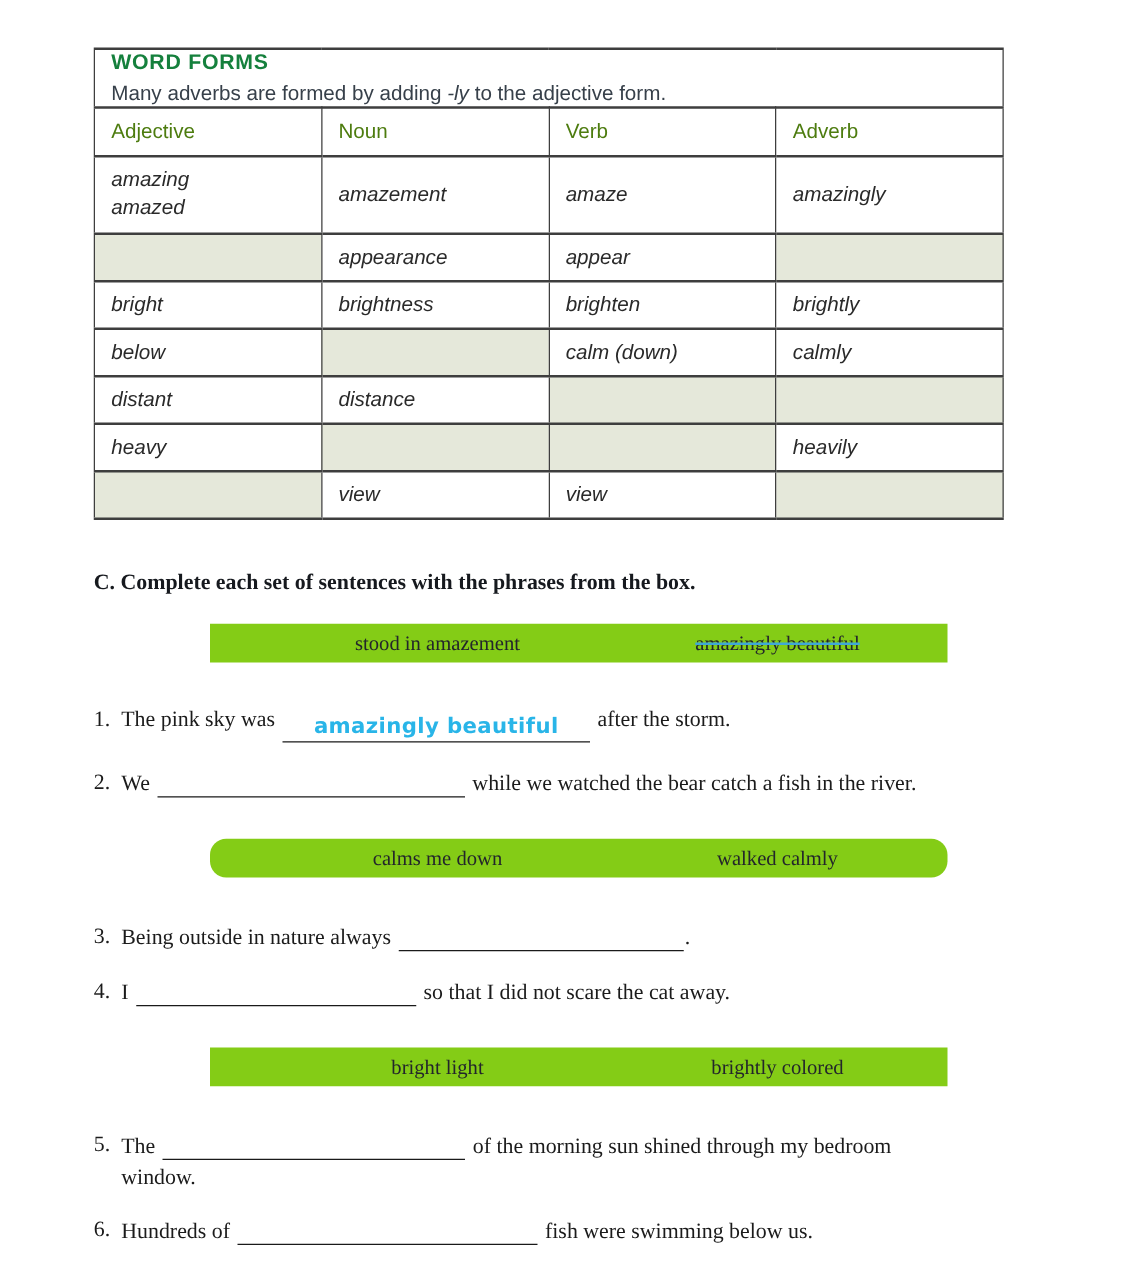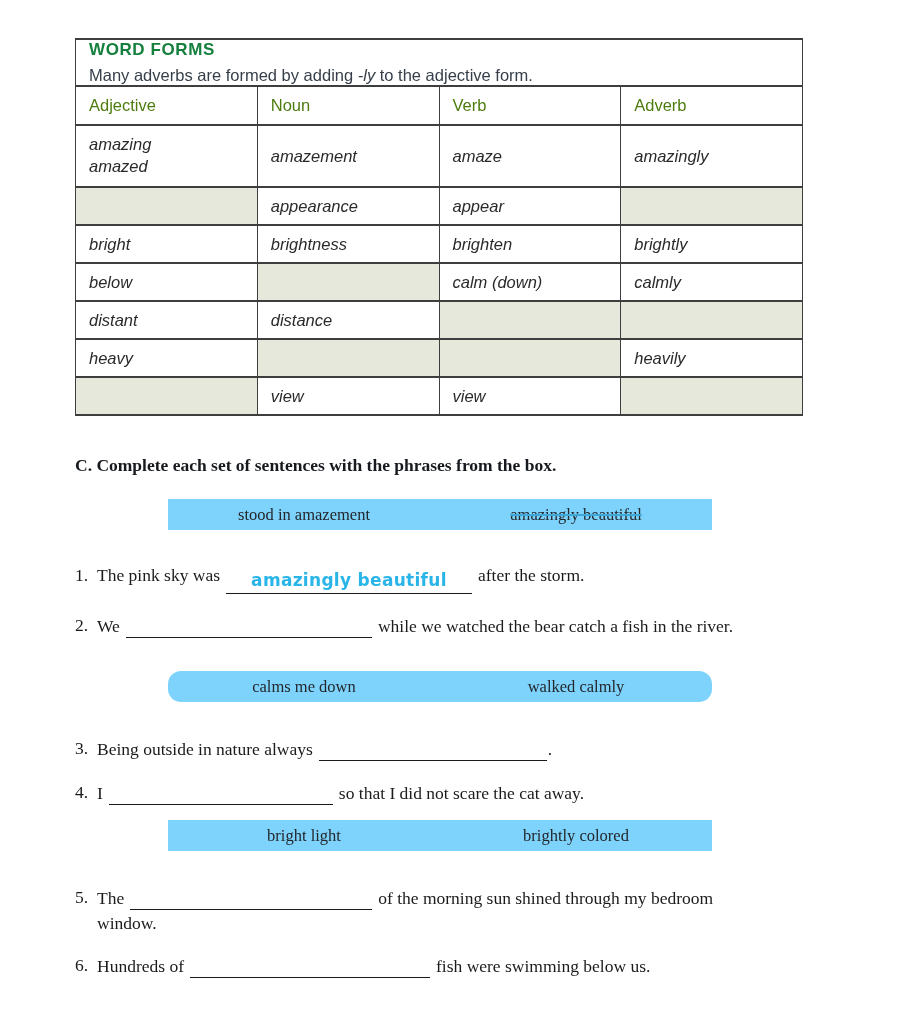--- a/index.html
+++ b/index.html
@@ -19,42 +19,42 @@
   .wf-intro .ital{font-style:italic;}
   td.head{font-weight:normal;color:#4d7c0f;height:37px;}
   td.word{font-style:italic;color:#2a2a2a;height:36px;}
   td.word.tall{height:60px;}
   td.shaded{background:#e5e8da;}
   .multiline{white-space:pre-line;line-height:1.32;}
 
   
   .c-heading{margin-top:39px;font-weight:bold;font-size:17.5px;color:#16191e;}
 
-  .phrase-box{margin-left:93px;width:544px;height:31px;background:#7dd3fc;
-              display:flex;align-items:center;font-size:16.5px;color:#23262b;}
+  .phrase-box{margin-left:93px;width:544px;height:31px;background:#84cc16;
+              display:flex;align-items:center;font-size:16.5px;color:#23262b;padding-left:46px;}
   .phrase-box .cell{width:50%;text-align:center;}
   .strike{text-decoration:line-through;text-decoration-color:#3fa8d6;
           text-decoration-thickness:1.5px;}
 
   .sentence{display:flex;font-size:17.5px;line-height:25px;color:#1b1b1b;}
   .sentence .num{width:22px;flex-shrink:0;}
   .blank{display:inline-block;border-bottom:1.4px solid #1a1a1a;height:24px;
          vertical-align:-6px;text-align:center;margin:0 6px;}
   .blank.tight-right{margin-right:1px;}
   .answer{font-family:"DejaVu Sans", sans-serif;font-weight:bold;font-size:17px;
           color:#29b5e8;letter-spacing:.3px;display:inline-block;
           position:relative;top:-1px;}
 
   .mt-box1{margin-top:23px;}
   .mt-s1{margin-top:33px;}
   .mt-s2{margin-top:19px;}
   .mt-box2{margin-top:32px;border-radius:13px;}
   .mt-s3{margin-top:34px;}
   .mt-s4{margin-top:18px;}
-  .mt-box3{margin-top:14px;}
+  .mt-box3{margin-top:32px;}
   .mt-s5{margin-top:34px;}
   .mt-s6{margin-top:17px;}
 </style>
 </head>
 <body>
 
 <div class="page">
 
   <table class="wf">
     <colgroup>

